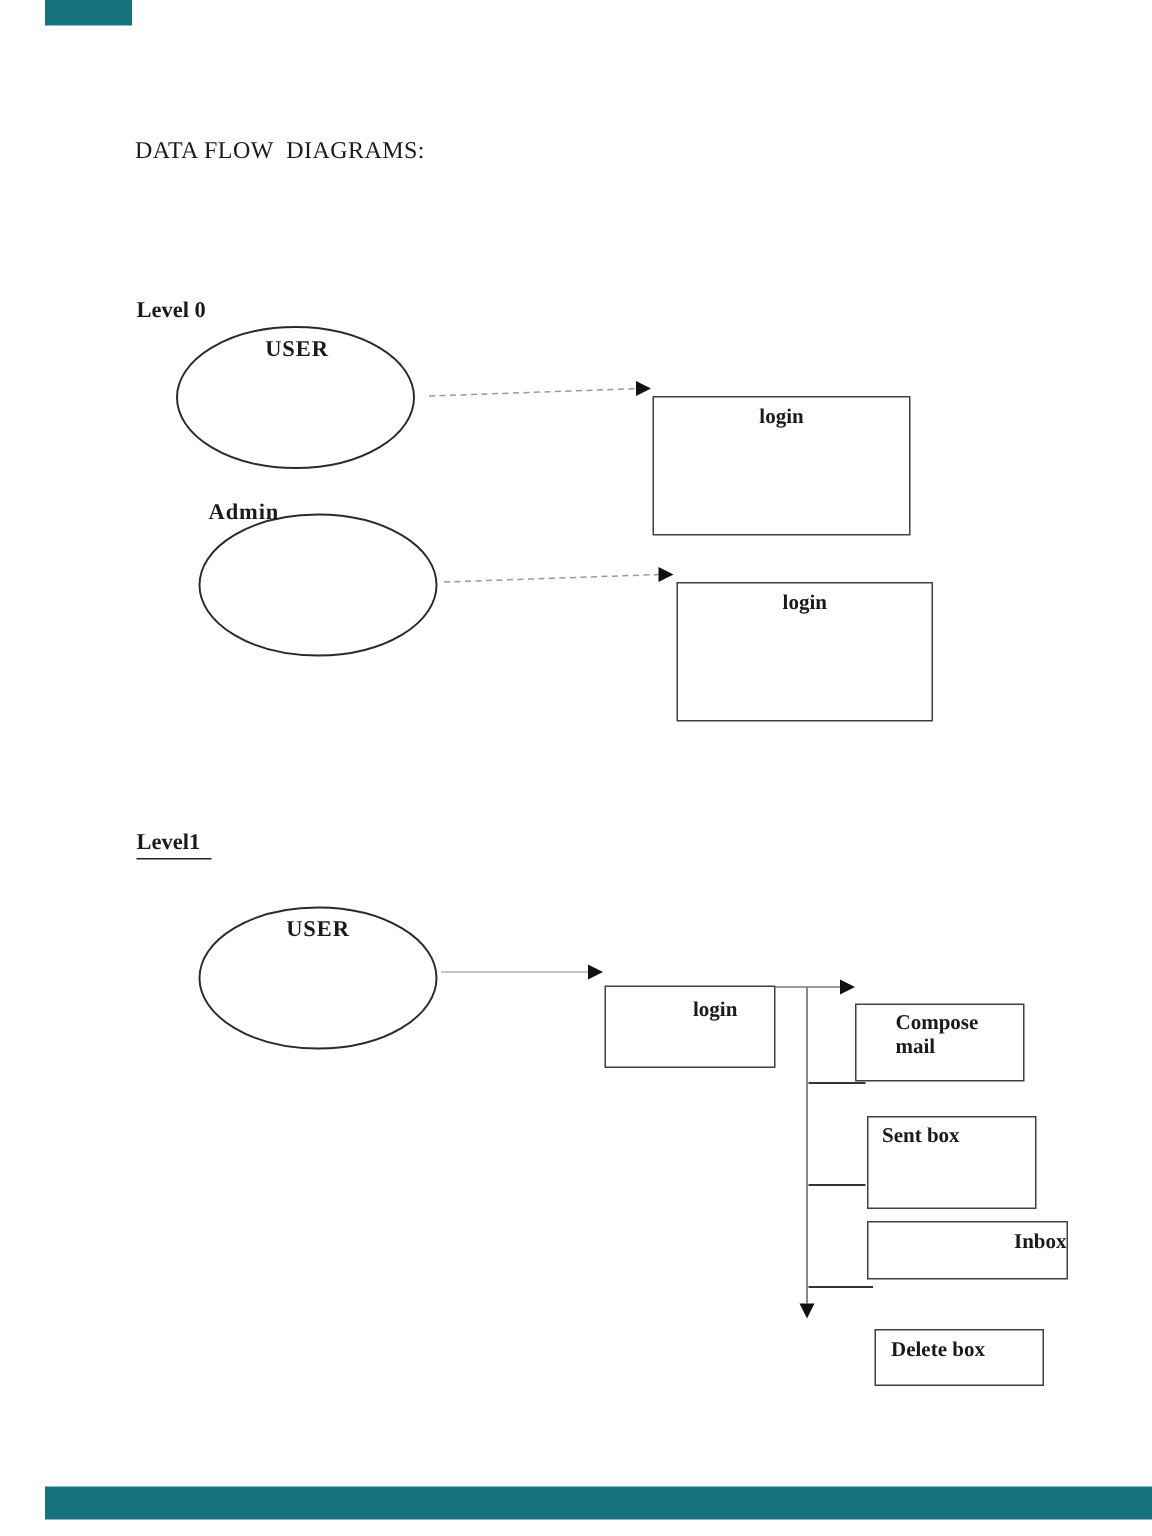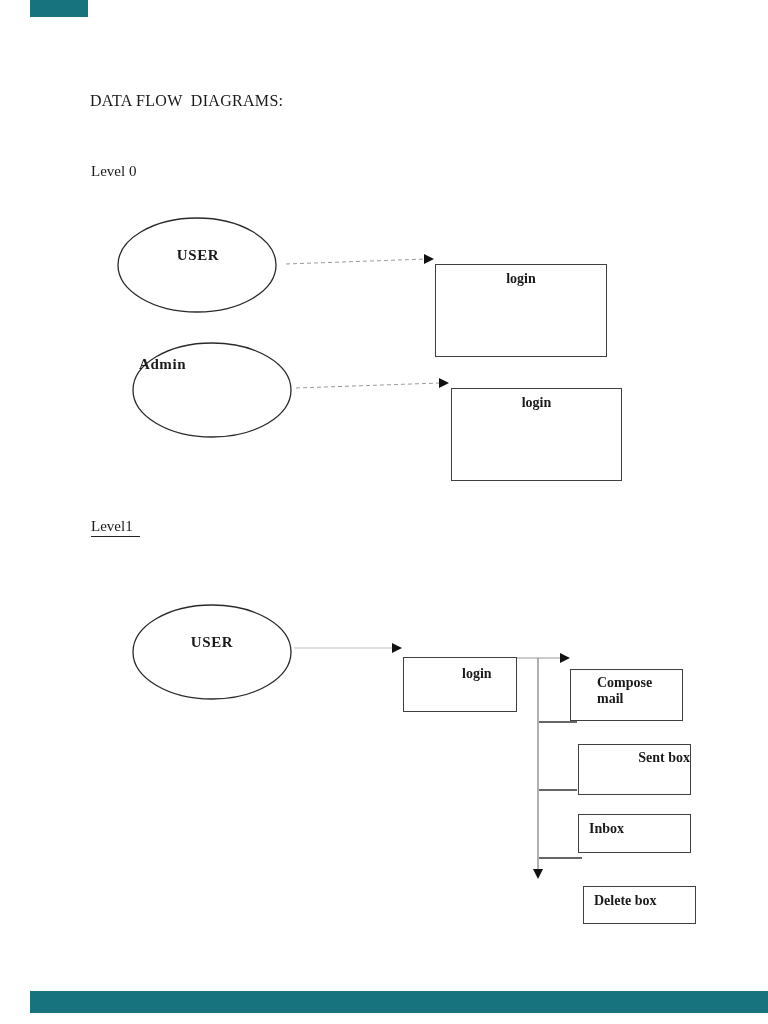--- a/index.html
+++ b/index.html
@@ -17,51 +17,51 @@
   .teal-bar-top    { left: 30px; top: 0;      width: 58px;  height: 17px; background: #17747e; }
   .teal-bar-bottom { left: 30px; top: 991px;  width: 738px; height: 22px; background: #17747e; }
 
   
   .doc-heading {
     left: 90px; top: 92px;
     font-size: 16px; font-weight: normal;
     letter-spacing: 0.3px;
     white-space: pre;
   }
-  .section-label { font-size: 15px; font-weight: normal; white-space: pre; }
+  .section-label { font-size: 15px; font-weight: bold; white-space: pre; margin-top: 36px; }
   .label-level0 { left: 91px; top: 163px; }
   .label-level1 {
     left: 91px; top: 518px;
     border-bottom: 1.6px solid #222;
     padding-right: 7px; padding-bottom: 1px;
   }
 
   
   svg.overlay { position: absolute; left: 0; top: 0; }
 
   
-  .actor-label { font-size: 15px; font-weight: bold; letter-spacing: 0.6px; margin-top: 22px; }
+  .actor-label { font-size: 15px; font-weight: bold; letter-spacing: 0.6px; }
   .actor-user0  { left: 158px; top: 225px; width: 80px; text-align: center; }
   .actor-admin  { left: 139px; top: 334px; }
   .actor-user1  { left: 172px; top: 612px; width: 80px; text-align: center; }
 
   
   .box {
     position: absolute;
     border: 1.5px solid #404040;
     background: transparent;
     box-sizing: border-box;
     font-size: 14px; font-weight: bold; margin-top: 44px;
   }
   .box-login0a { left: 435px; top: 220px; width: 172px; height: 93px; text-align: center; padding-top: 6px; }
   .box-login0b { left: 451px; top: 344px; width: 171px; height: 93px; text-align: center; padding-top: 6px; }
   .box-login1  { left: 403px; top: 613px; width: 114px; height: 55px; padding-top: 8px; padding-left: 58px; }
   .box-compose { left: 570px; top: 625px; width: 113px; height: 52px; padding-top: 5px;  padding-left: 26px; }
-  .box-sent    { left: 578px; top: 700px; width: 113px; height: 51px; padding-top: 5px;  padding-left: 9px; text-align: right; }
-  .box-inbox   { left: 578px; top: 770px; width: 113px; height: 39px; padding-top: 6px;  padding-left: 10px; }
+  .box-sent    { left: 578px; top: 700px; width: 113px; height: 62px; padding-top: 5px;  padding-left: 9px; }
+  .box-inbox   { left: 578px; top: 770px; width: 134px; height: 39px; padding-top: 6px;  padding-left: 10px; text-align: right; }
   .box-delete  { left: 583px; top: 842px; width: 113px; height: 38px; padding-top: 6px;  padding-left: 10px; }
 </style>
 </head>
 <body>
 
 <div class="abs teal-bar-top"></div>
 <div class="abs teal-bar-bottom"></div>
 
 <div class="abs doc-heading">DATA FLOW  DIAGRAMS:</div>
 <div class="abs section-label label-level0">Level 0</div>

